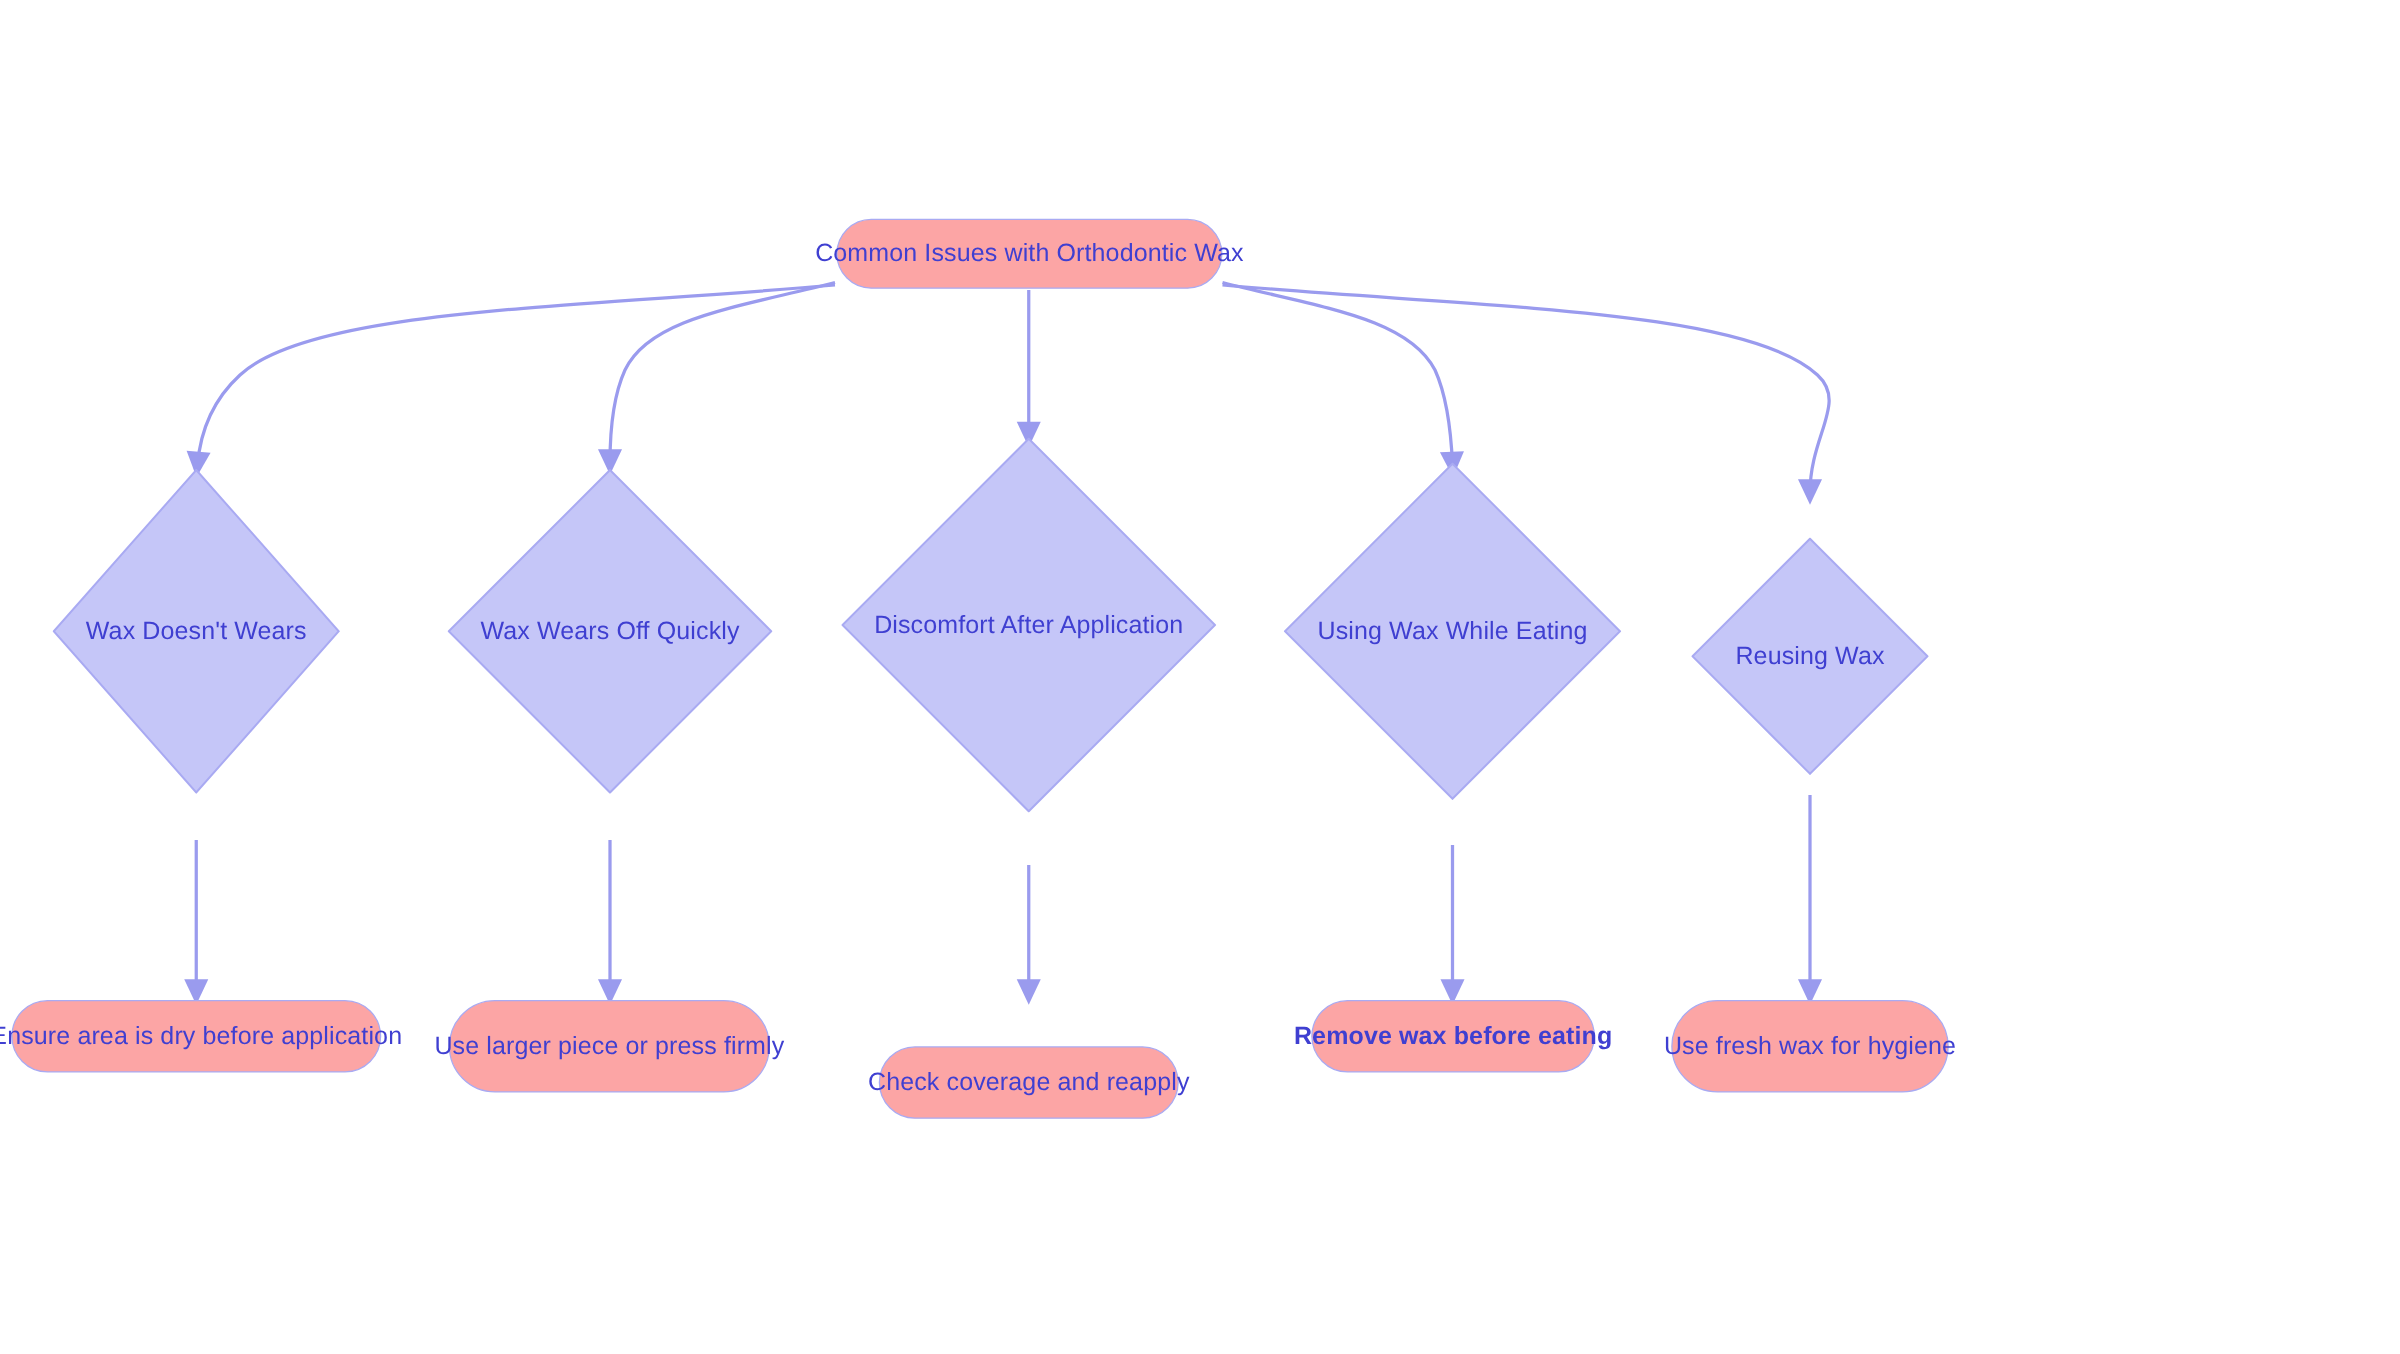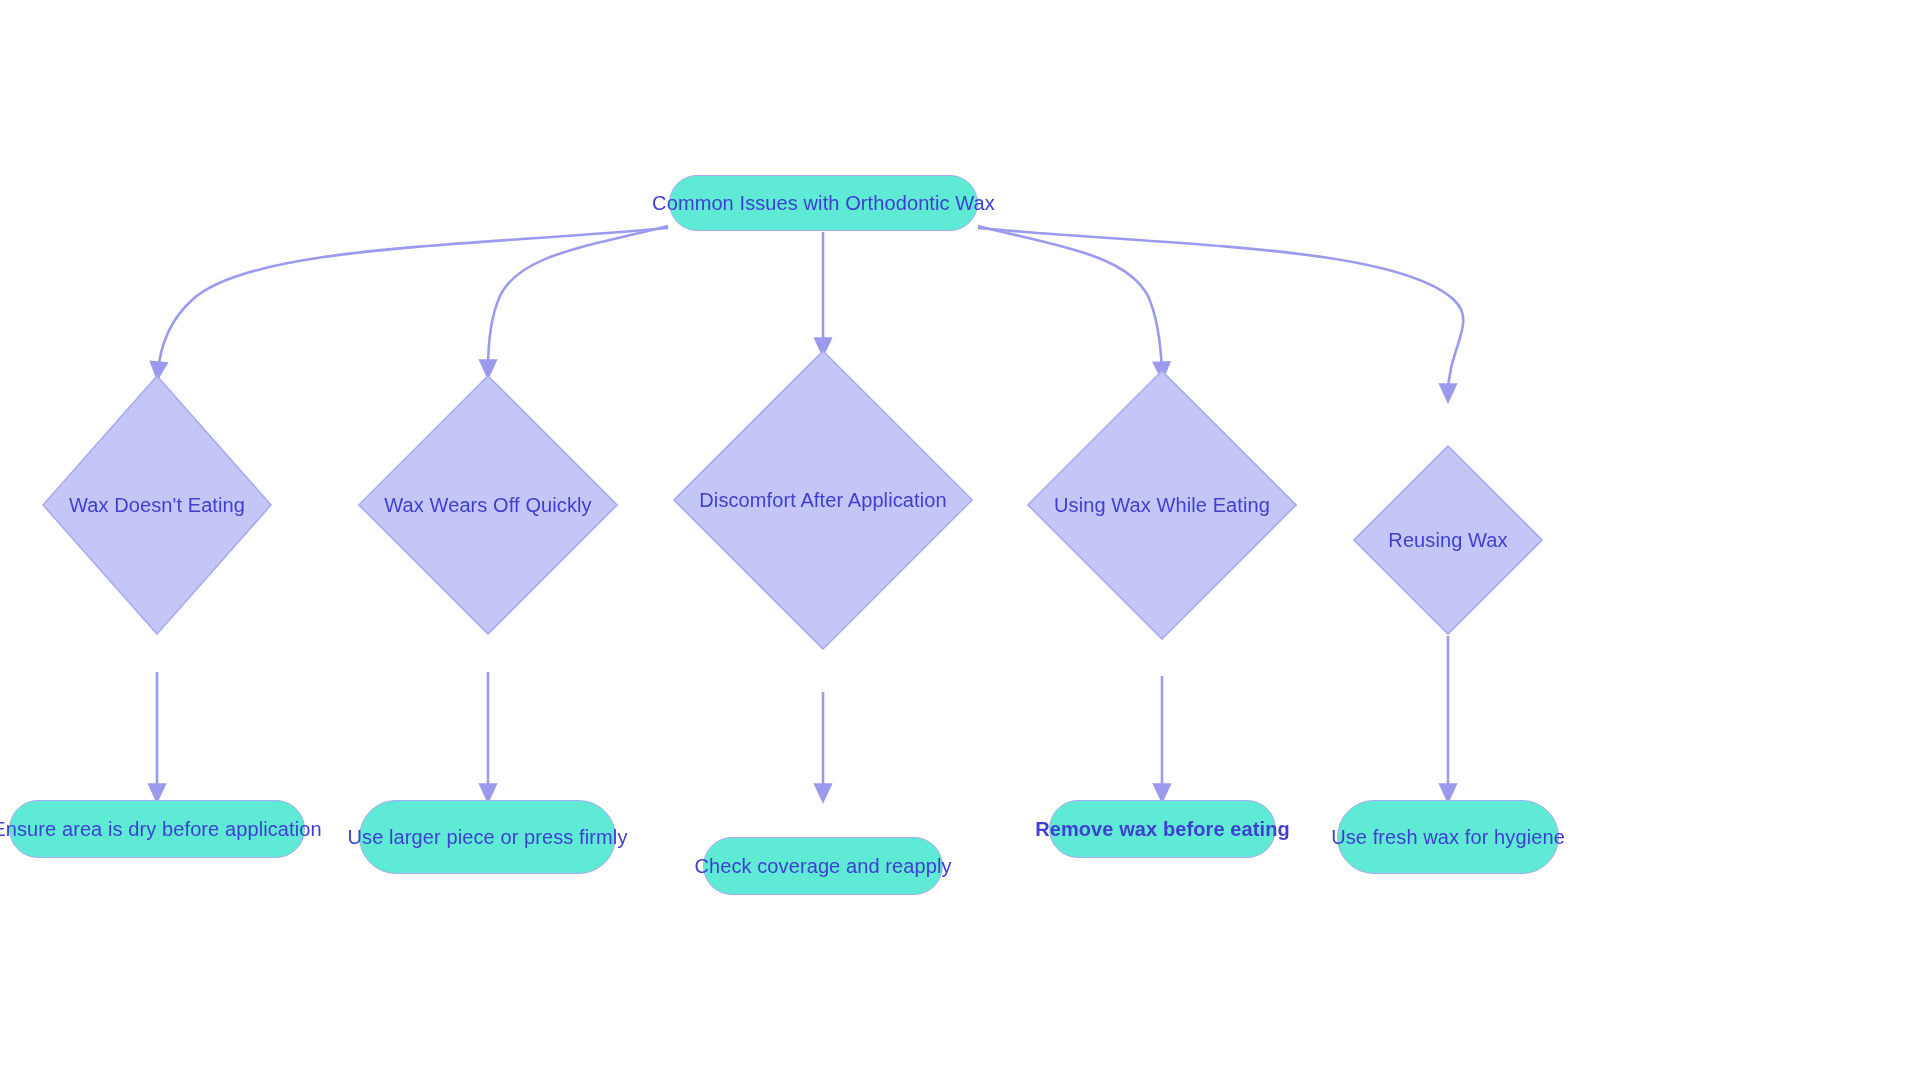--- a/index.html
+++ b/index.html
@@ -28,21 +28,21 @@
   }
   .node {
     position: absolute;
     box-sizing: border-box;
     display: flex;
     align-items: center;
     justify-content: center;
     text-align: center;
   }
   .pill {
-    background: #5eead4;
+    background: #fca5a5;
     border: 1.4px solid #a9aaf2;
     border-radius: 999px;
   }
   .pill .label {
     color: #3f3fd1;
     font-size: 20px;
     letter-spacing: 0.1px;
     line-height: 1.2;
     white-space: nowrap;
     padding: 0 18px;
@@ -102,21 +102,21 @@
   </svg>
 
   <div class="node pill" style="left:669px; top:175px; width:309px; height:56px;">
     <span class="label">Common Issues with Orthodontic Wax</span>
   </div>
 
   <div class="diamond-wrap" style="left:42px; top:375px; width:230px; height:260px;">
     <svg class="diamond-shape" viewBox="0 0 230 260" preserveAspectRatio="none">
       <polygon points="115,1 229,130 115,259 1,130" fill="#c5c6f8" stroke="#a9aaf2" stroke-width="1.6"></polygon>
     </svg>
-    <div class="diamond-label">Wax Doesn't Eating</div>
+    <div class="diamond-label">Wax Doesn't Wears</div>
   </div>
 
   <div class="diamond-wrap" style="left:358px; top:375px; width:260px; height:260px;">
     <svg class="diamond-shape" viewBox="0 0 260 260" preserveAspectRatio="none">
       <polygon points="130,1 259,130 130,259 1,130" fill="#c5c6f8" stroke="#a9aaf2" stroke-width="1.6"></polygon>
     </svg>
     <div class="diamond-label">Wax Wears Off Quickly</div>
   </div>
 
   <div class="diamond-wrap" style="left:673px; top:350px; width:300px; height:300px;">
@@ -126,21 +126,21 @@
     <div class="diamond-label">Discomfort After Application</div>
   </div>
 
   <div class="diamond-wrap" style="left:1027px; top:370px; width:270px; height:270px;">
     <svg class="diamond-shape" viewBox="0 0 270 270" preserveAspectRatio="none">
       <polygon points="135,1 269,135 135,269 1,135" fill="#c5c6f8" stroke="#a9aaf2" stroke-width="1.6"></polygon>
     </svg>
     <div class="diamond-label">Using Wax While Eating</div>
   </div>
 
-  <div class="diamond-wrap" style="left:1353px; top:445px; width:190px; height:190px;">
+  <div class="diamond-wrap" style="left:1353px; top:430px; width:190px; height:190px;">
     <svg class="diamond-shape" viewBox="0 0 190 190" preserveAspectRatio="none">
       <polygon points="95,1 189,95 95,189 1,95" fill="#c5c6f8" stroke="#a9aaf2" stroke-width="1.6"></polygon>
     </svg>
     <div class="diamond-label">Reusing Wax</div>
   </div>
 
   <div class="node pill" style="left:9px; top:800px; width:296px; height:58px;">
     <span class="label">Ensure area is dry before application</span>
   </div>
 

